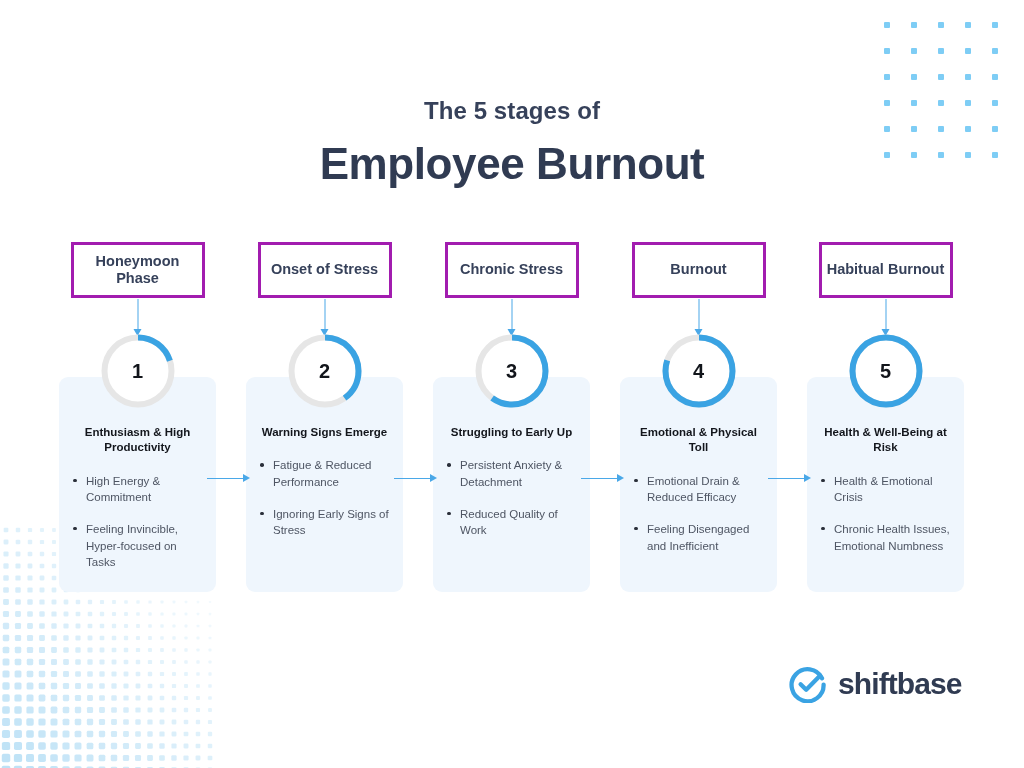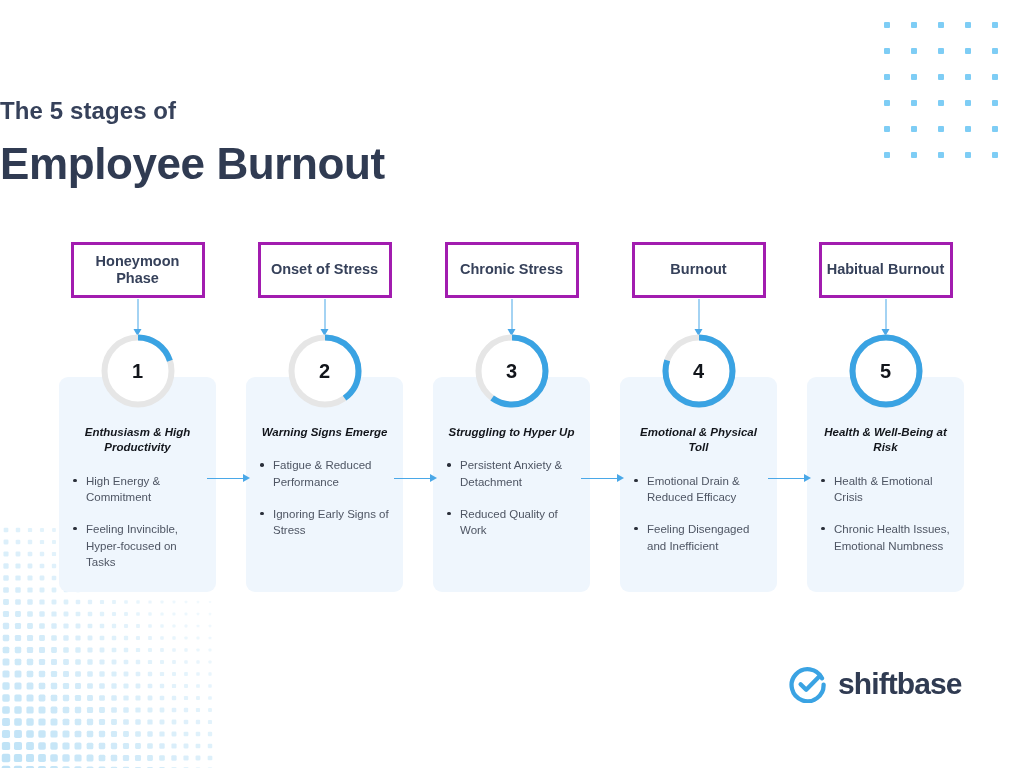--- a/index.html
+++ b/index.html
@@ -42,20 +42,21 @@
     height: 250px;
     pointer-events: none;
   }
 
   
   #header {
     position: absolute;
     top: 96px;
     left: 0;
     width: 1024px;
+    text-align: center;
   }
   #subtitle {
     font-size: 24px;
     font-weight: bold;
     color: #36415a;
     letter-spacing: 0.1px;
     line-height: 1.25;
   }
   #title {
     font-size: 44px;
@@ -137,21 +138,20 @@
     border-radius: 9px;
     padding: 48px 11px 10px 11px;
   }
   .card-heading {
     font-size: 11.5px;
     font-weight: bold;
     color: #13161c;
     text-align: center;
     line-height: 1.33;
     margin-bottom: 17px;
-    font-style: italic;
   }
   .bullets { list-style: none; }
   .bullets li {
     position: relative;
     font-size: 11.5px;
     color: #4e5563;
     line-height: 1.45;
     padding-left: 16px;
     margin-bottom: 15px;
   }
@@ -712,21 +712,21 @@
     </div>
     <div class="stage">
       <div class="phase-box">
         <span>Chronic Stress</span>
       </div>
       <div class="vconn">
         <span class="vline"></span>
         <span class="vhead"></span>
       </div>
       <div class="card">
-        <div class="card-heading">Struggling to Hyper Up</div>
+        <div class="card-heading">Struggling to Early Up</div>
         <ul class="bullets">
           <li>Persistent Anxiety &amp; Detachment</li>
           <li>Reduced Quality of Work</li>
         </ul>
       </div>
       <div class="ring">
         <svg width="74" height="74" viewBox="0 0 74 74">
           <circle cx="37" cy="37" r="33.5" fill="#ffffff" stroke="#e6e6e6" stroke-width="6"></circle>
           <circle cx="37" cy="37" r="33.5" fill="none" stroke="#3aa3e3" stroke-width="6" stroke-linecap="butt" stroke-dasharray="126.29 210.49" transform="rotate(-90 37 37)"></circle>
         </svg>

